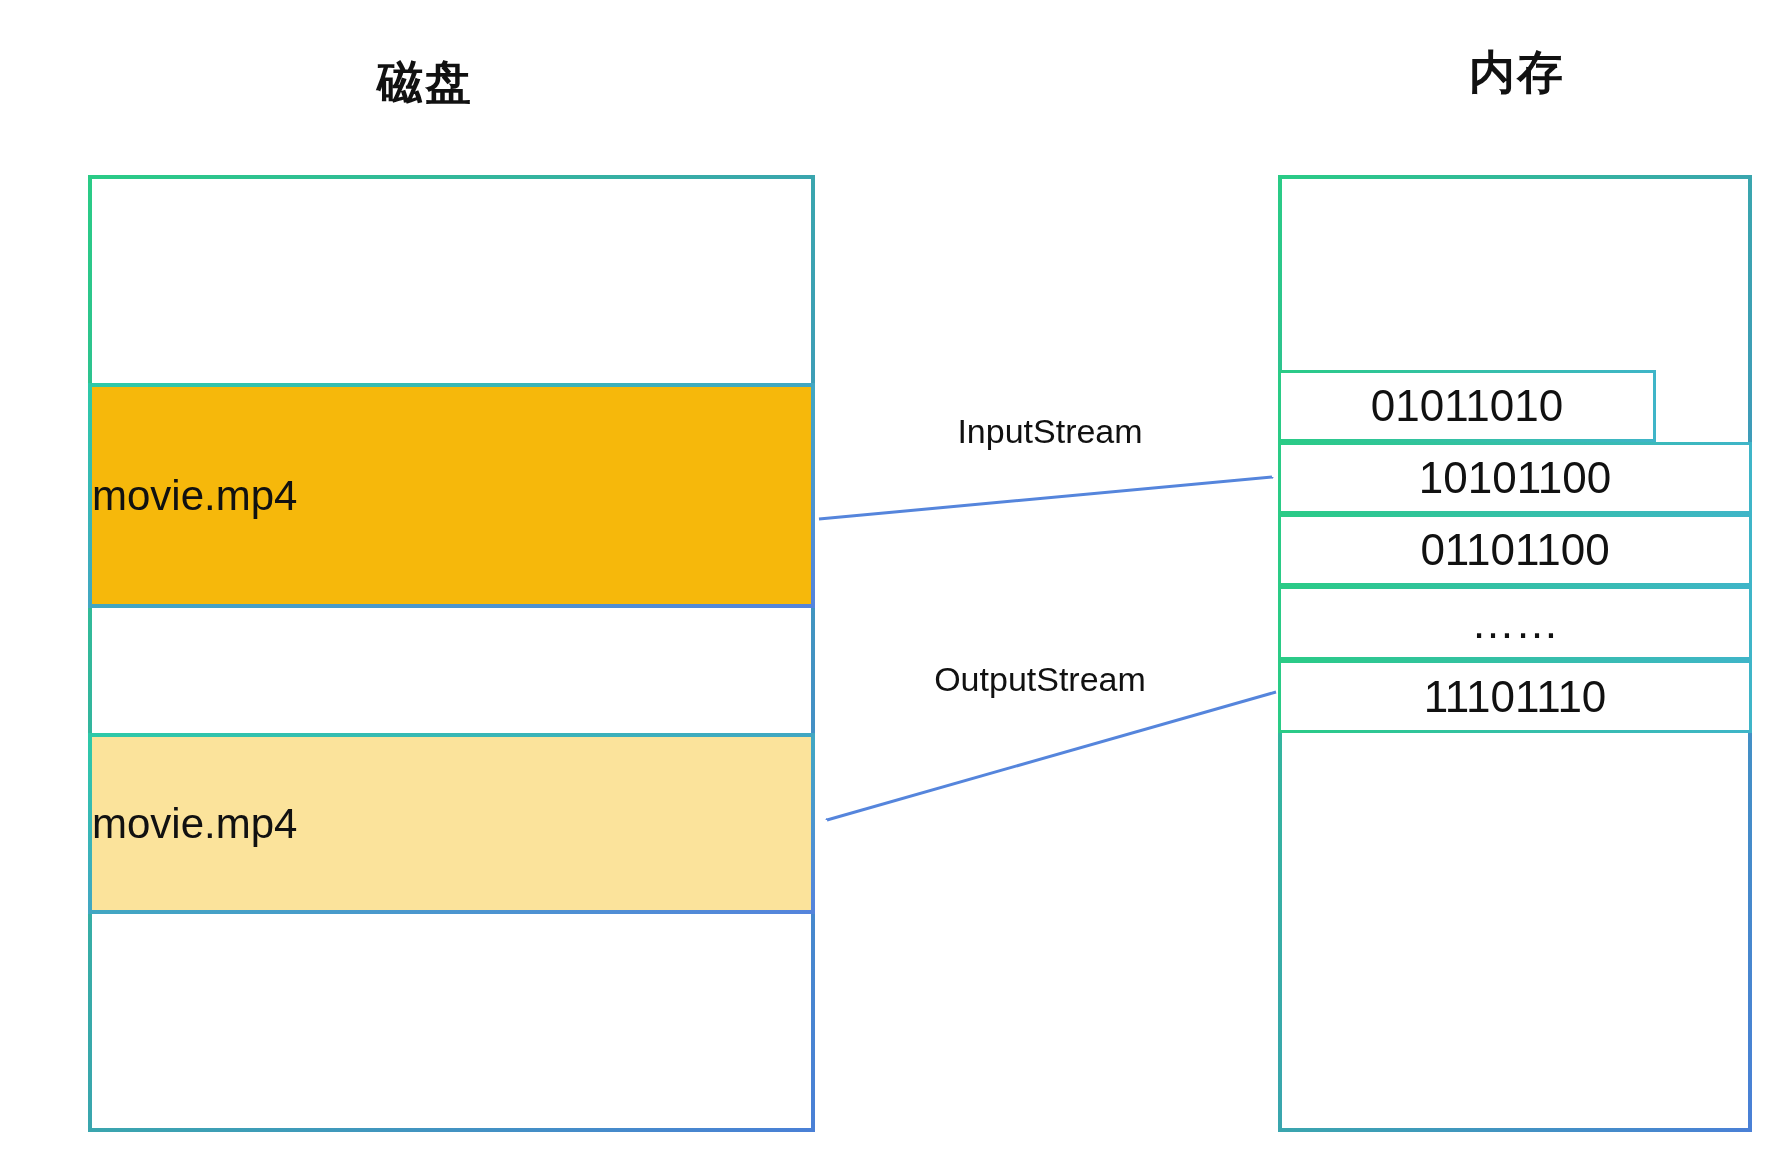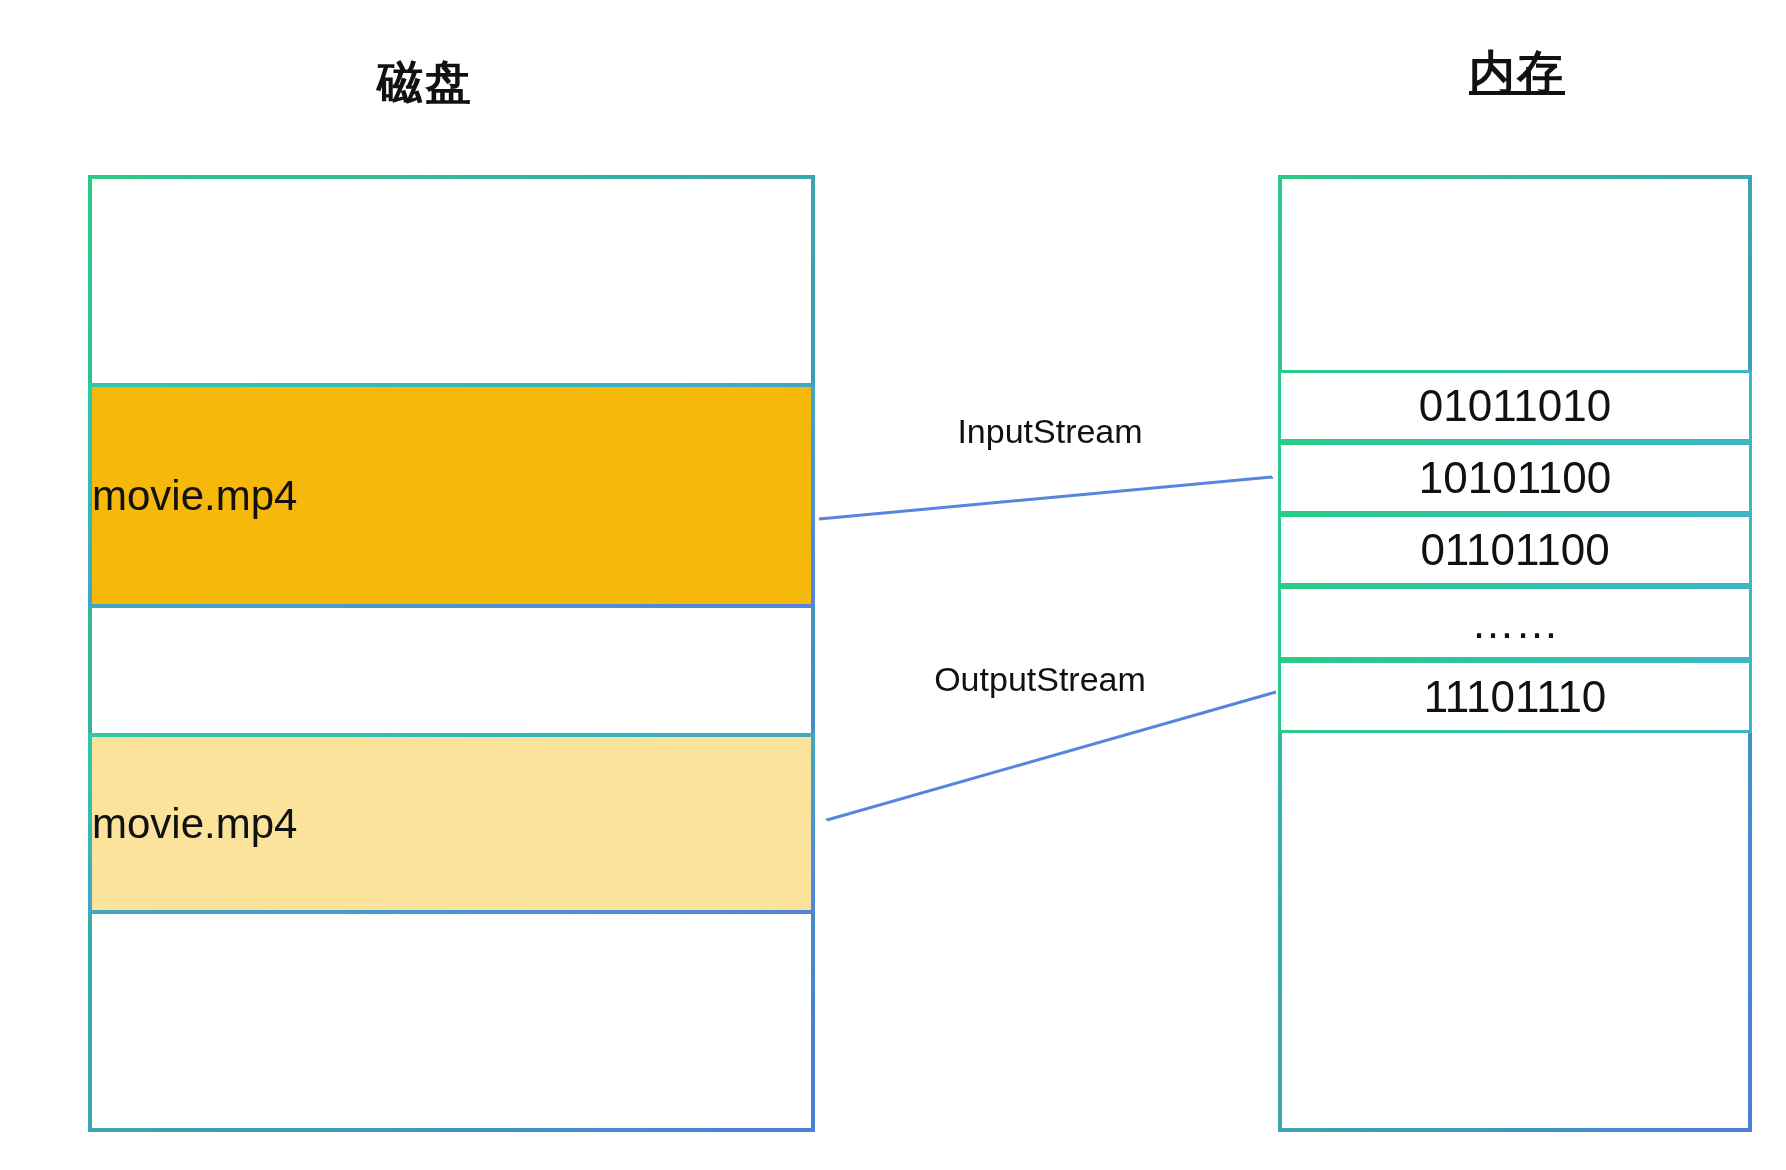--- a/index.html
+++ b/index.html
@@ -33,35 +33,35 @@
   svg.overlay{position:absolute;left:0;top:0;pointer-events:none;}
   .arrow-line{stroke:var(--arrow-color);stroke-width:3;fill:none;}
   .arrow-head{stroke:var(--arrow-color);stroke-width:3;fill:none;stroke-linecap:round;stroke-linejoin:round;}
 </style>
 </head>
 <body>
 
 <div class="canvas">
 
   <div class="title" style="left:273px;top:52px;width:200px;text-align:right;">磁盘</div>
-  <div class="title" style="left:1417px;top:42px;width:200px;text-decoration:underline;">内存</div>
+  <div class="title" style="left:1417px;top:42px;width:200px;">内存</div>
 
   <div class="gbox" style="left:88px;top:175px;width:727px;height:957px;"></div>
 
   <div class="section" style="left:88px;top:383px;width:727px;height:225px;background:var(--block1-fill);">
     <span>movie.mp4</span>
   </div>
 
   <div class="section" style="left:88px;top:733px;width:727px;height:181px;background:var(--block2-fill);">
     <span>movie.mp4</span>
   </div>
 
   <div class="gbox" style="left:1278px;top:175px;width:474px;height:957px;"></div>
 
-  <div class="mem-row" style="left:1278px;top:370px;width:474px;height:72px;">
+  <div class="mem-row" style="left:1278px;top:370px;width:378px;height:72px;">
     <span>01011010</span>
   </div>
   <div class="mem-row" style="left:1278px;top:442px;width:474px;height:72px;">
     <span>10101100</span>
   </div>
   <div class="mem-row" style="left:1278px;top:514px;width:474px;height:72px;">
     <span>01101100</span>
   </div>
   <div class="mem-row" style="left:1278px;top:586px;width:474px;height:74px;">
     <span>……</span>

